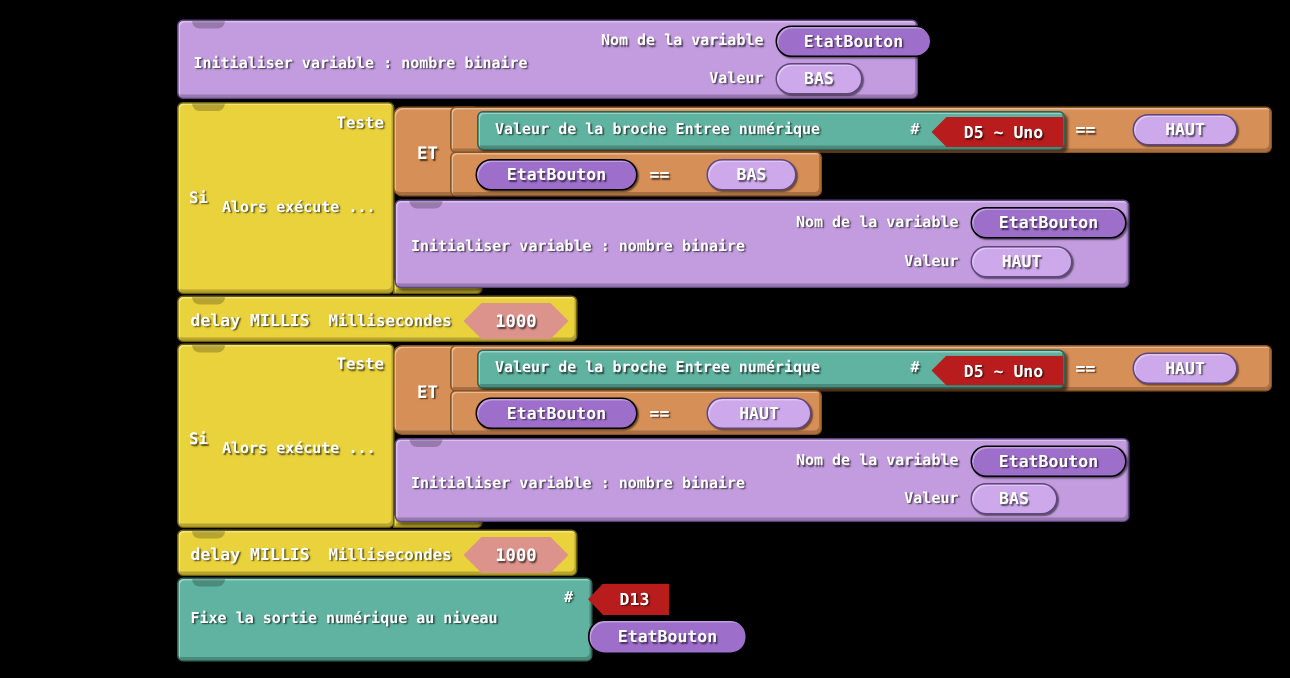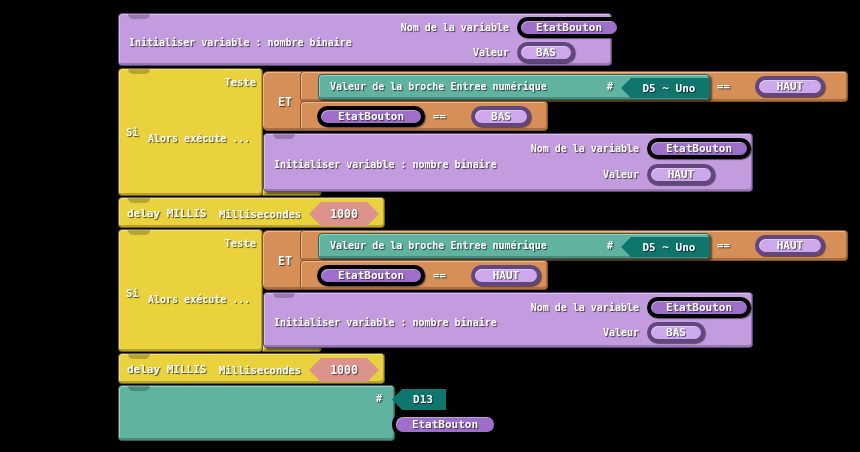--- a/index.html
+++ b/index.html
@@ -6,30 +6,30 @@
   .canvas{position:relative;width:860px;height:452px;background:#000;overflow:hidden;
           font-family:"DejaVu Sans Mono","Liberation Mono",monospace;font-weight:bold;color:#fff;}
   .block{position:absolute;border-radius:4px;box-sizing:border-box;border:1px solid #000;
          box-shadow:inset 1px 1px 0 rgba(255,255,255,.38), inset -1px -2px 0 rgba(0,0,0,.22), 2px 2px 2px rgba(0,0,0,.55);}
   .yellow{background:#E9D23C;border-color:#6E5F0E;}
   .purple{background:#C29CDE;border-color:#5F4482;}
   .teal{background:#5FB3A0;border-color:#2C6456;}
   .orange{background:#D78F58;border-color:#8A5420;}
   .lbl{position:absolute;white-space:nowrap;text-shadow:1px 1px 1px rgba(0,0,0,.65);}
   .pill{display:flex;align-items:center;justify-content:center;height:21px;border-radius:11px;
-        border:4px solid #000000;font-size:11px;white-space:nowrap;padding:0 10px;
+        border:1px solid #000000;font-size:11px;white-space:nowrap;padding:0 10px;
         text-shadow:1px 1px 1px rgba(0,0,0,.6);box-sizing:border-box;
         box-shadow:inset 1px 1px 0 rgba(255,255,255,.35), 1px 1px 1px rgba(0,0,0,.5);}
   .pdark{background:#9E6ECB;}
   .plight{background:#CDA9EB;border-color:#62467E;}
   .kvrow{position:absolute;display:flex;align-items:center;}
   .klabel{width:130px;text-align:right;font-size:10px;margin-right:8px;white-space:nowrap;
           text-shadow:1px 1px 1px rgba(0,0,0,.65);}
   .flag{position:absolute;display:flex;align-items:center;justify-content:center;
-        background:#0f766e;clip-path:polygon(0 50%,10px 0,100% 0,100% 100%,10px 100%);
+        background:#b91c1c;clip-path:polygon(0 50%,10px 0,100% 0,100% 100%,10px 100%);
         font-size:11px;white-space:nowrap;text-shadow:1px 1px 1px rgba(0,0,0,.6);
         filter:drop-shadow(1px 1px 0 rgba(0,0,0,.6));padding-left:8px;box-sizing:border-box;}
   .hex{position:absolute;display:flex;align-items:center;justify-content:center;
        background:#DB938B;clip-path:polygon(0 50%,12px 0,calc(100% - 12px) 0,100% 50%,calc(100% - 12px) 100%,12px 100%);
        font-size:11.5px;text-shadow:1px 1px 1px rgba(0,0,0,.6);
        filter:drop-shadow(1px 1px 0 rgba(0,0,0,.6));}
   .sock{position:absolute;top:0;left:9px;width:22px;height:5px;background:rgba(0,0,0,.22);
         border-radius:0 0 5px 5px;}
   .title{font-size:10px;}
 </style>
@@ -143,18 +143,19 @@
 
   <div class="block yellow" style="left:118px;top:353px;width:267px;height:31px;">
     <div class="sock"></div>
     <div class="lbl" style="left:8px;top:9px;font-size:11px;">delay MILLIS</div>
     <div class="lbl" style="left:100px;top:10px;font-size:10.5px;">Millisecondes</div>
     <div class="hex" style="left:190px;top:4px;width:70px;height:24px;">1000</div>
   </div>
 
   <div class="block teal" style="left:118px;top:385px;width:277px;height:56px;">
     <div class="sock"></div>
+    <div class="lbl title" style="left:8px;top:21px;">Fixe la sortie numérique au niveau</div>
     <div class="lbl" style="left:257px;top:7px;font-size:10px;">#</div>
     <div class="flag" style="left:273px;top:3px;width:54px;height:21px;">D13</div>
     <div class="pill pdark" style="position:absolute;left:273px;top:27px;min-width:106px;height:23px;">EtatBouton</div>
   </div>
 
 </div>
 
 </body></html>

